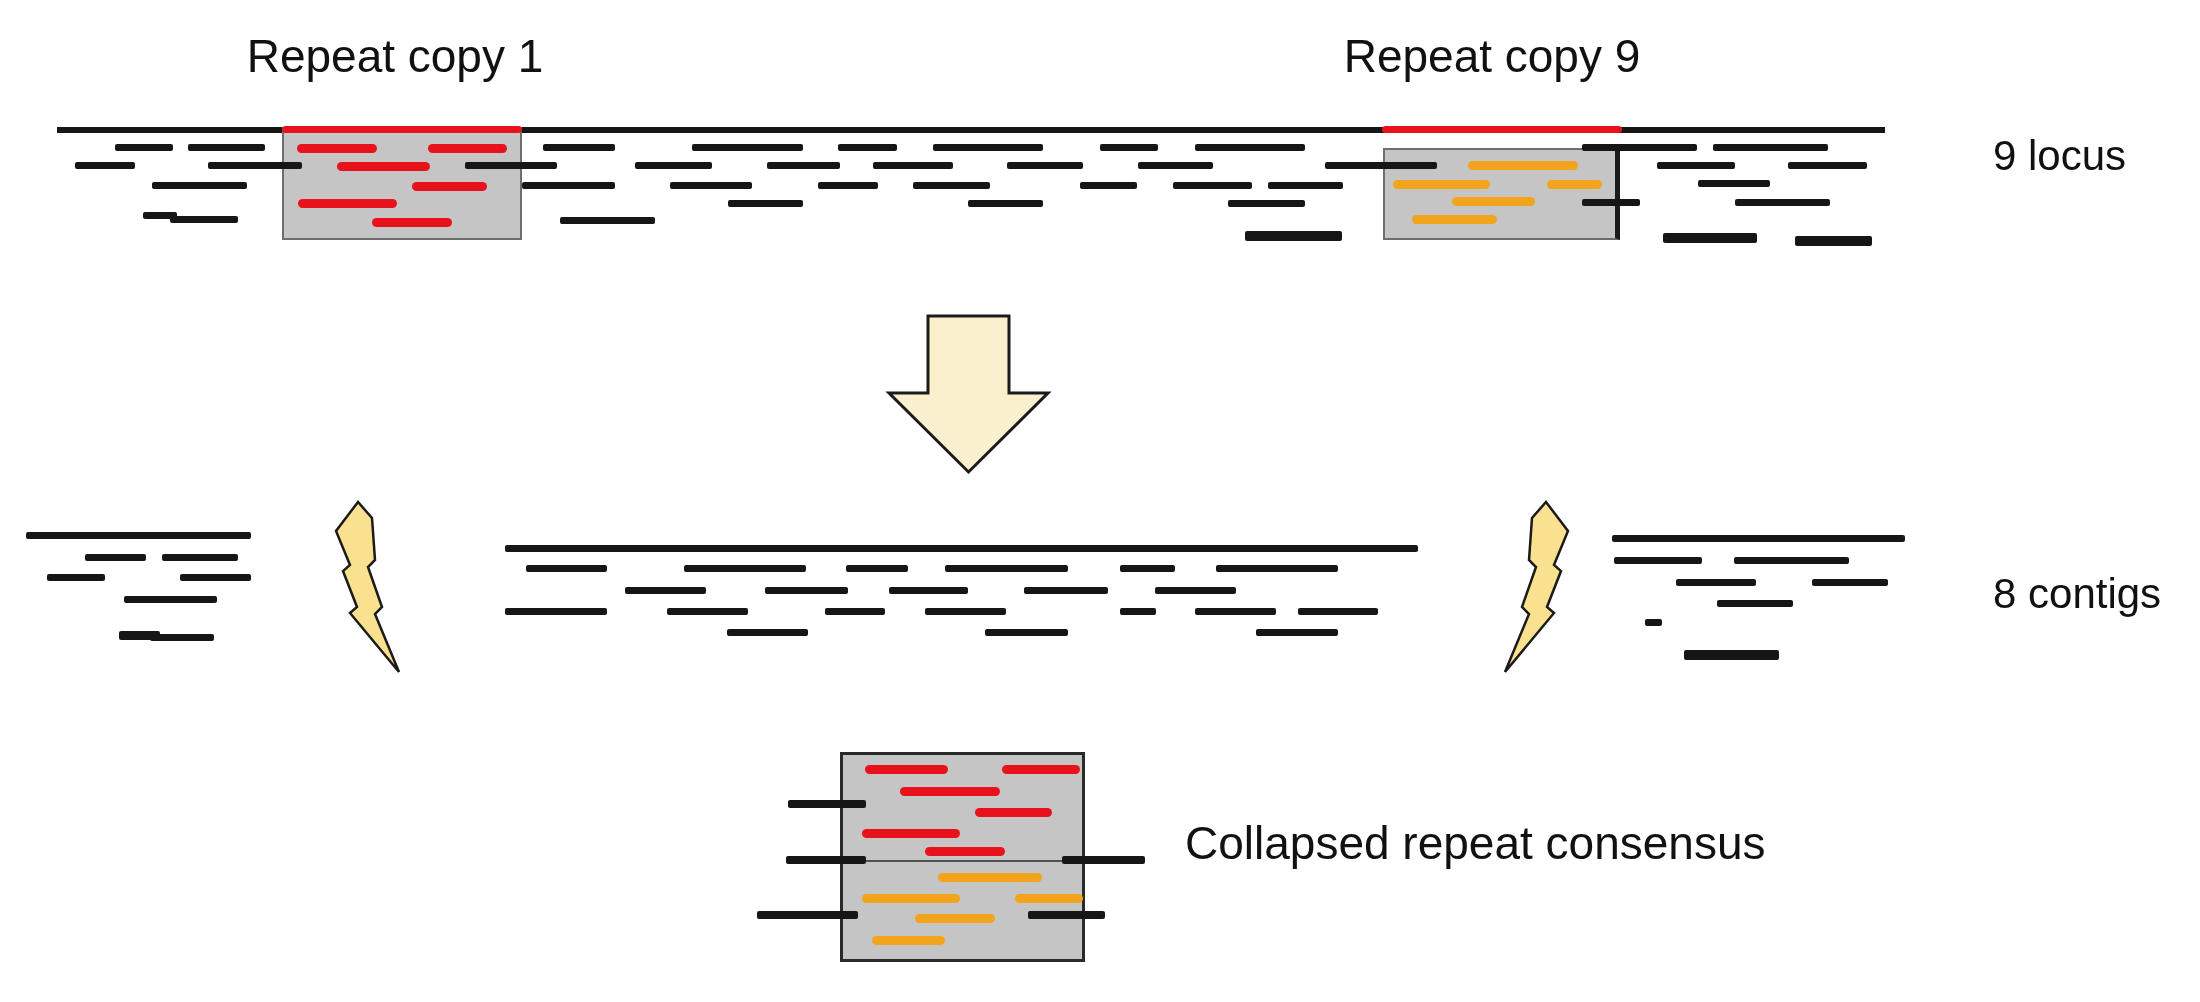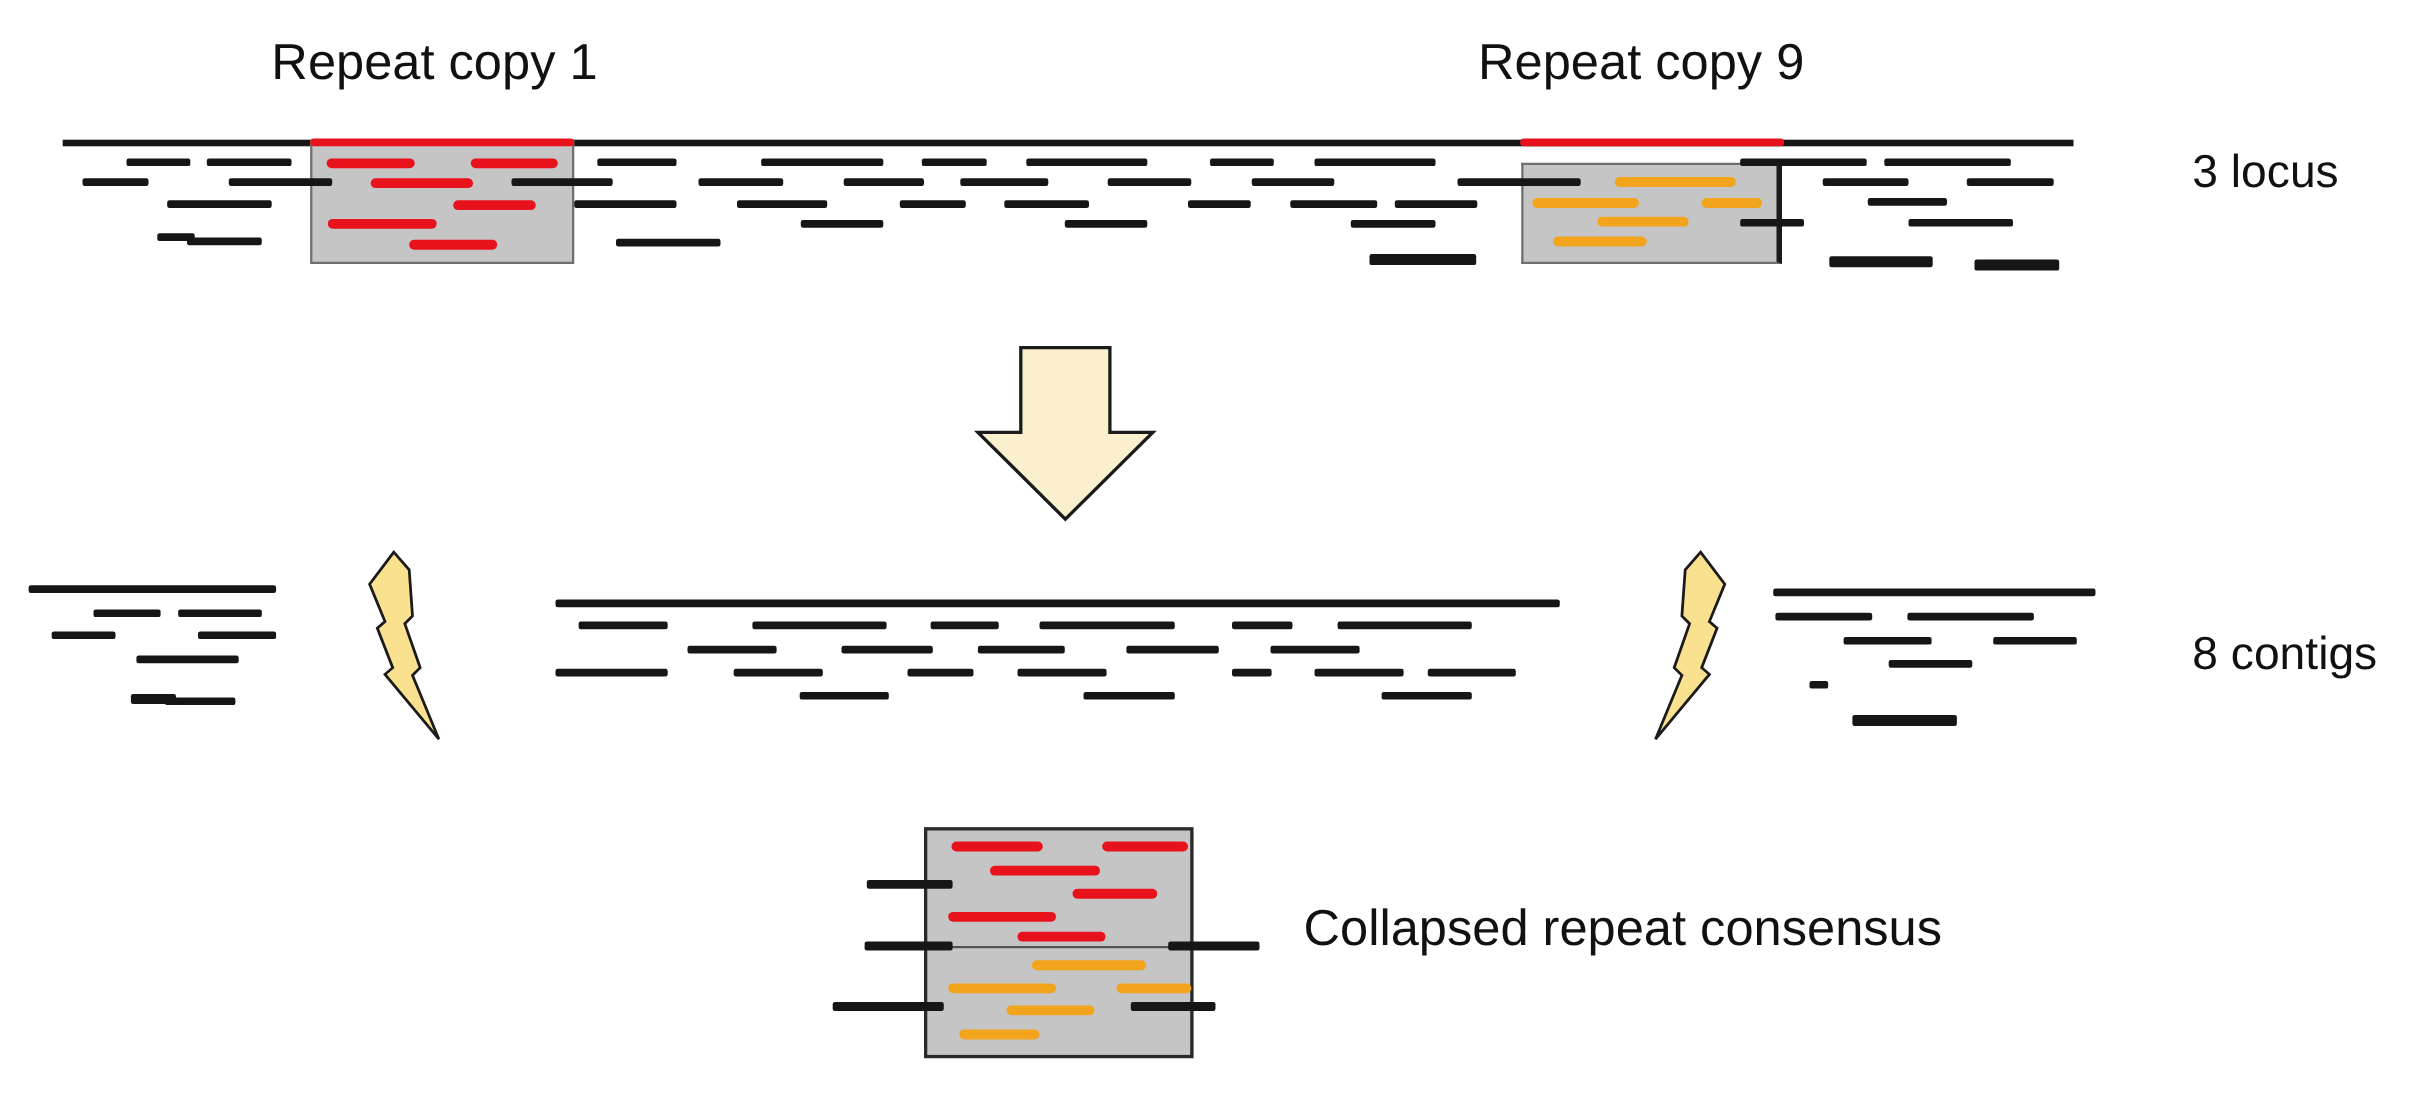--- a/index.html
+++ b/index.html
@@ -32,21 +32,21 @@
   .shape-bolt{fill:var(--c-bolt-fill,#f9e18f);stroke:var(--c-outline,#1b1b1b);stroke-width:2.5;stroke-linejoin:miter;}
 </style>
 </head>
 <body>
 
 <div class="canvas">
 
   <div class="layer">
     <div class="lbl lbl-big centered" style="left:395px;top:31px;">Repeat copy 1</div>
     <div class="lbl lbl-big centered" style="left:1492px;top:31px;">Repeat copy 9</div>
-    <div class="lbl lbl-side" style="left:1993px;top:133px;">3 locus</div>
+    <div class="lbl lbl-side" style="left:1993px;top:133px;">9 locus</div>
 
     <div class="bar" style="left: 57px; top: 127px; width: 1828px; height: 6px;"></div>
     <div class="gray-box" style="left: 282px; top: 127px; width: 240px; height: 113px;"></div>
     <div class="gray-box box2" style="left: 1383px; top: 148px; width: 237px; height: 92px;"></div>
 
     <div class="layer">
         <div class="read read-k" style="left: 115px; top: 144px; width: 58px; height: 7px;"></div>
         <div class="read read-k" style="left: 188px; top: 144px; width: 77px; height: 7px;"></div>
         <div class="read read-k" style="left: 75px; top: 162px; width: 60px; height: 7px;"></div>
         <div class="read read-k" style="left: 208px; top: 162px; width: 94px; height: 7px;"></div>

